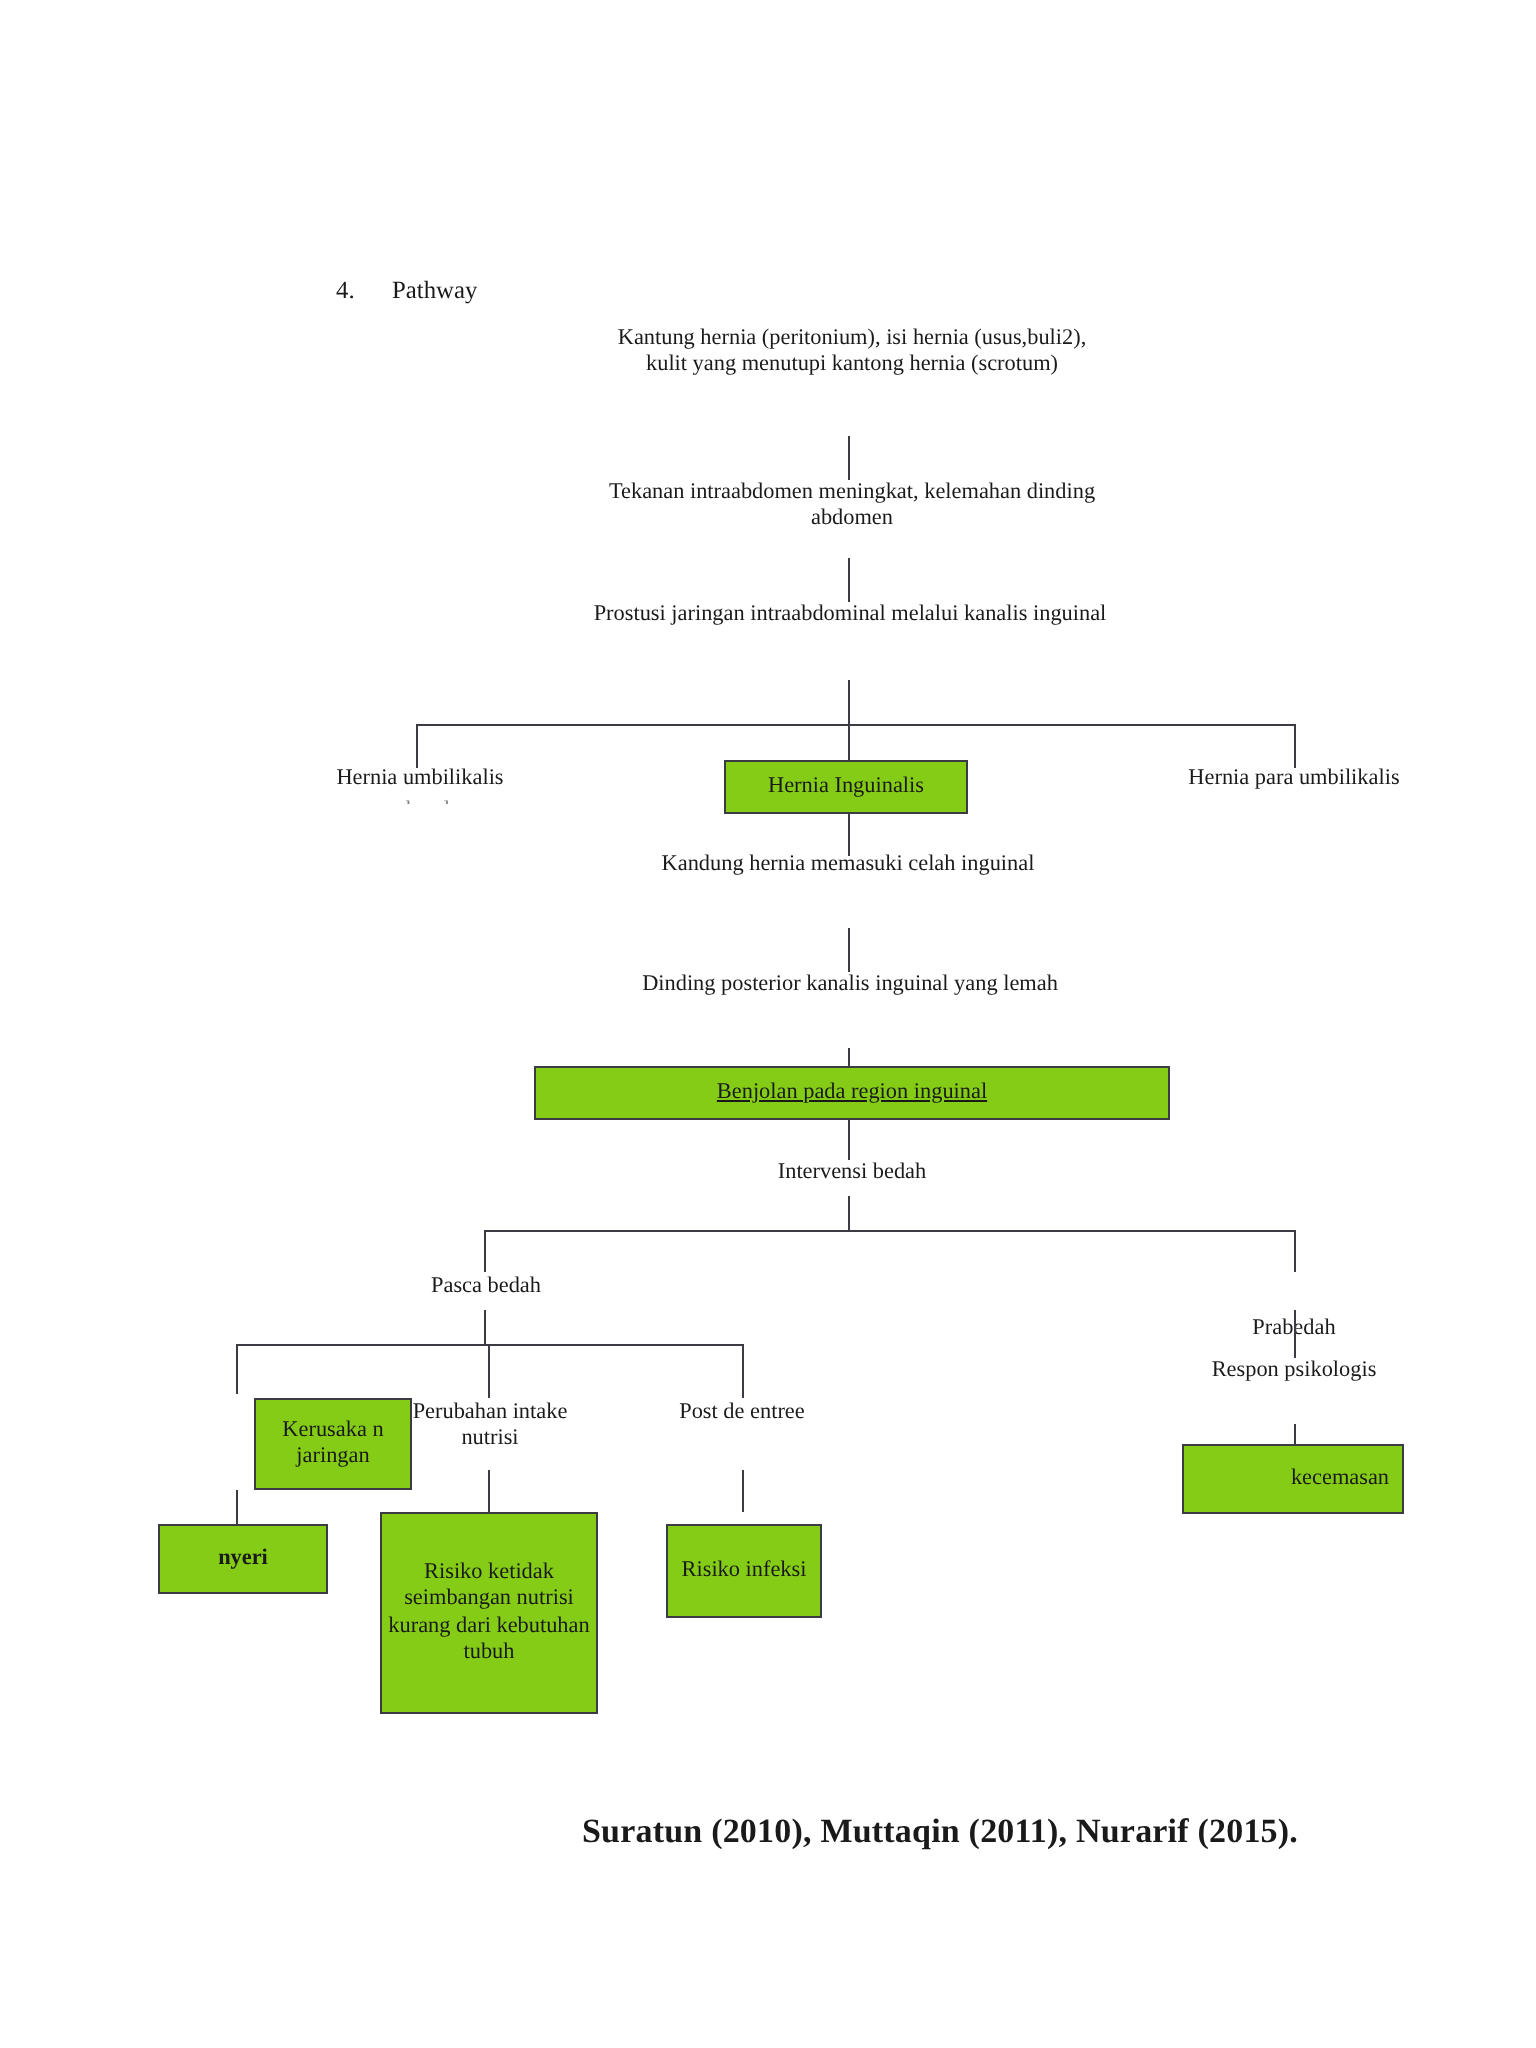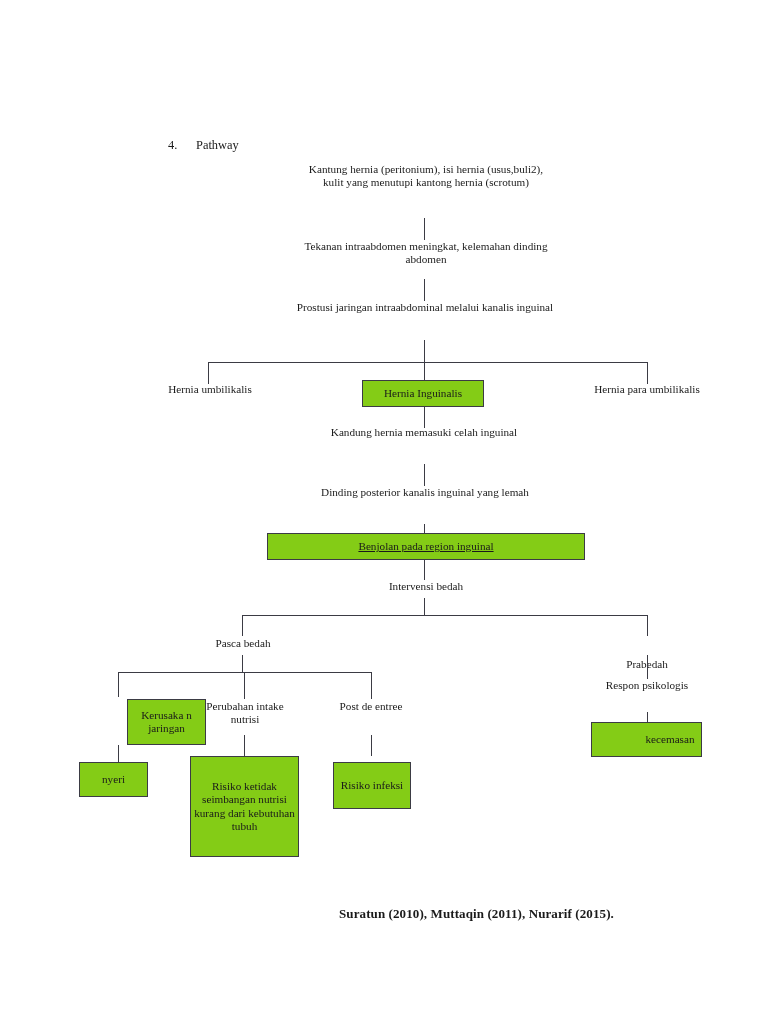--- a/index.html
+++ b/index.html
@@ -56,24 +56,23 @@
   .heading {
     position: absolute;
     font-size: 12.4px;
   }
   .heading .num {
     display: inline-block;
     width: 28px;
   }
   .footnote {
     position: absolute;
-    font-size: 13px;
+    font-size: 17px;
     font-weight: bold;
     letter-spacing: .1px;
-    margin-left: 48px;
   }
   
   .clipped-line {
     position: absolute;
     font-size: 11.2px;
     color: #1a1a1a;
     overflow: hidden;
     height: 3px;
     line-height: 1.18;
     text-align: center;
@@ -153,21 +152,21 @@
 
   <div class="node plain" style="left:603px; top:679px; width:88px; height:34px;">Respon psikologis</div>
 
   <div class="node boxed" style="left:591px; top:722px; width:111px; height:35px;padding-left:47px;">kecemasan</div>
 
   <div class="vline" style="left:118px; top:745px; height:17px;"></div>
   <div class="vline" style="left:244px; top:735px; height:21px;"></div>
   <div class="vline" style="left:371px; top:735px; height:21px;"></div>
   <div class="vline" style="left:647px; top:712px; height:11px;"></div>
 
-  <div class="node boxed" style="left:79px; top:762px; width:69px; height:35px;">nyeri</div>
+  <div class="node boxed" style="left:79px; top:762px; width:85px; height:35px;font-weight:bold;">nyeri</div>
 
   <div class="node boxed" style="left:190px; top:756px; width:109px; height:101px;">Risiko ketidak seimbangan nutrisi kurang dari kebutuhan tubuh</div>
 
   <div class="node boxed" style="left:333px; top:762px; width:78px; height:47px;">Risiko infeksi</div>
 
   <div class="footnote" style="left:291px; top:906px;">Suratun (2010), Muttaqin (2011), Nurarif (2015).</div>
 
 </div>
 
 </body></html>

